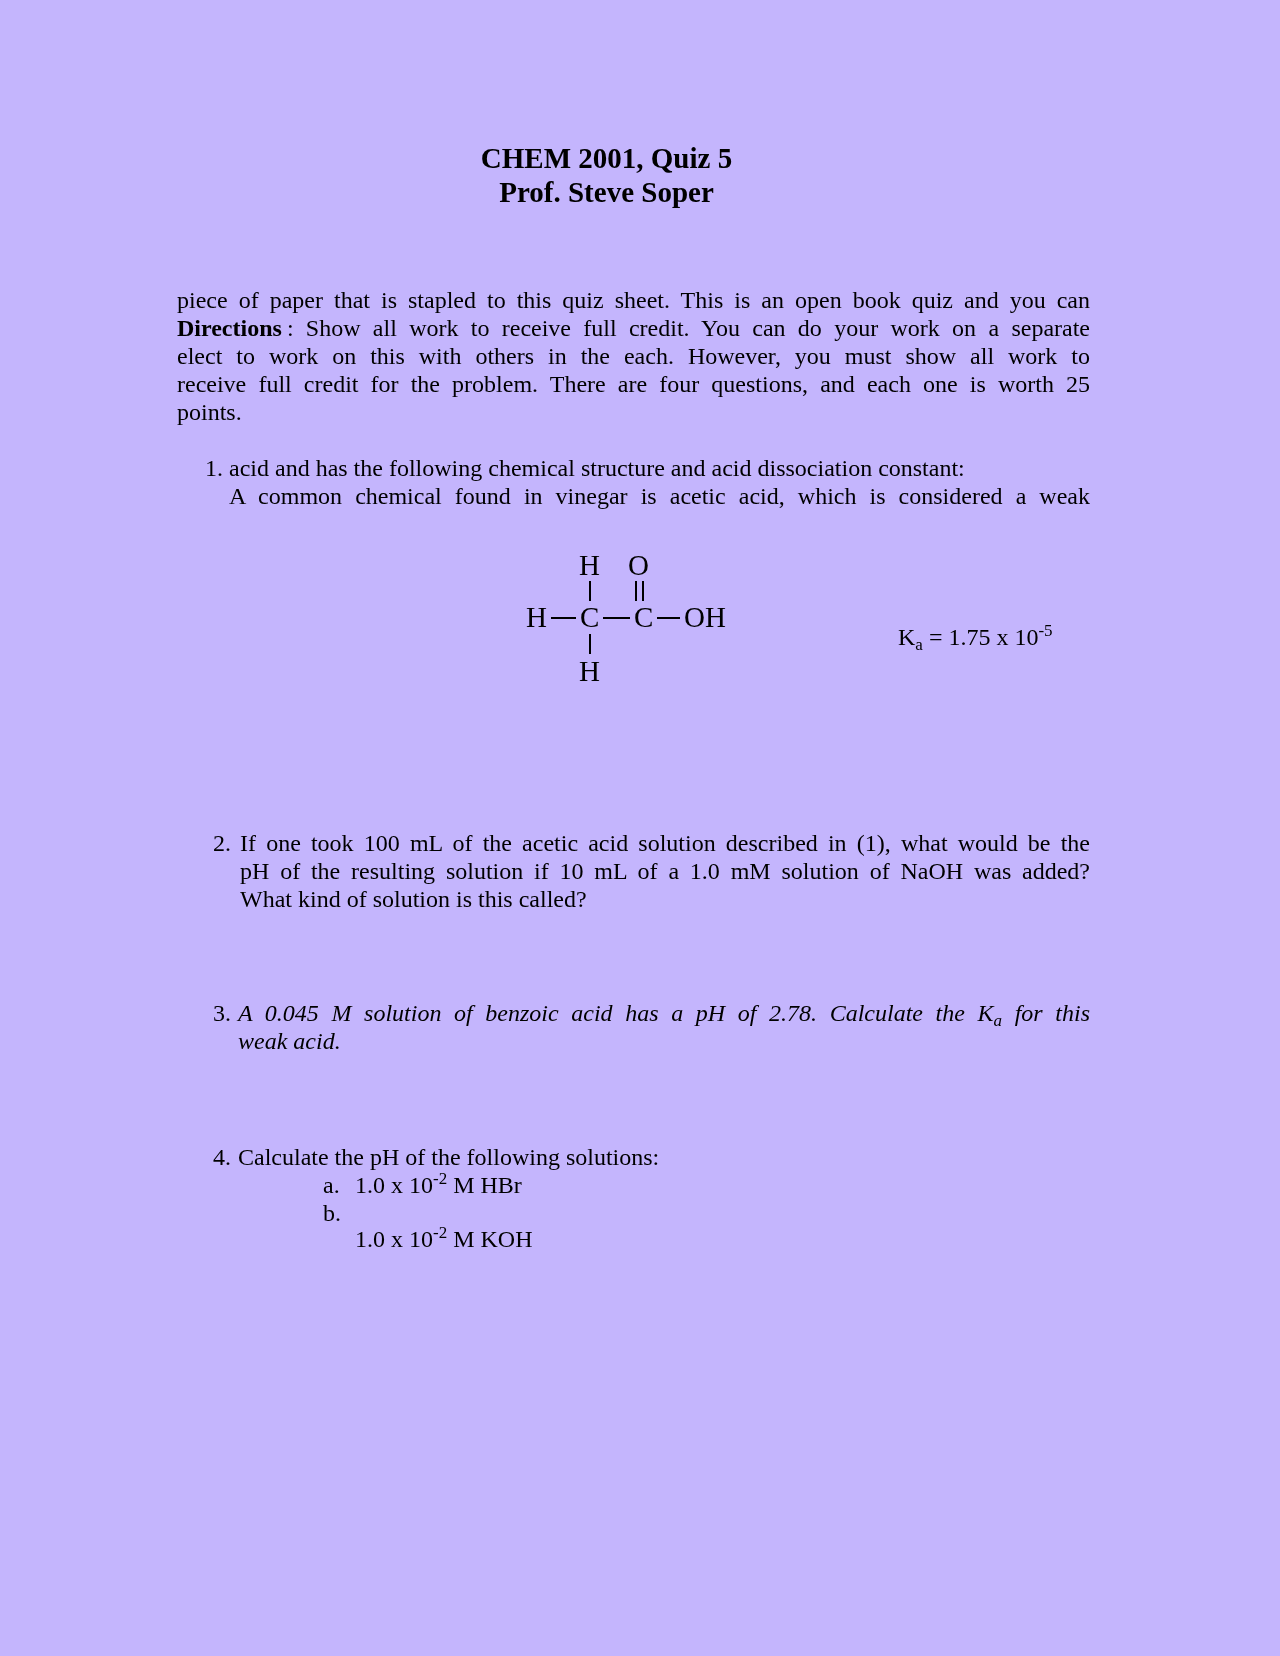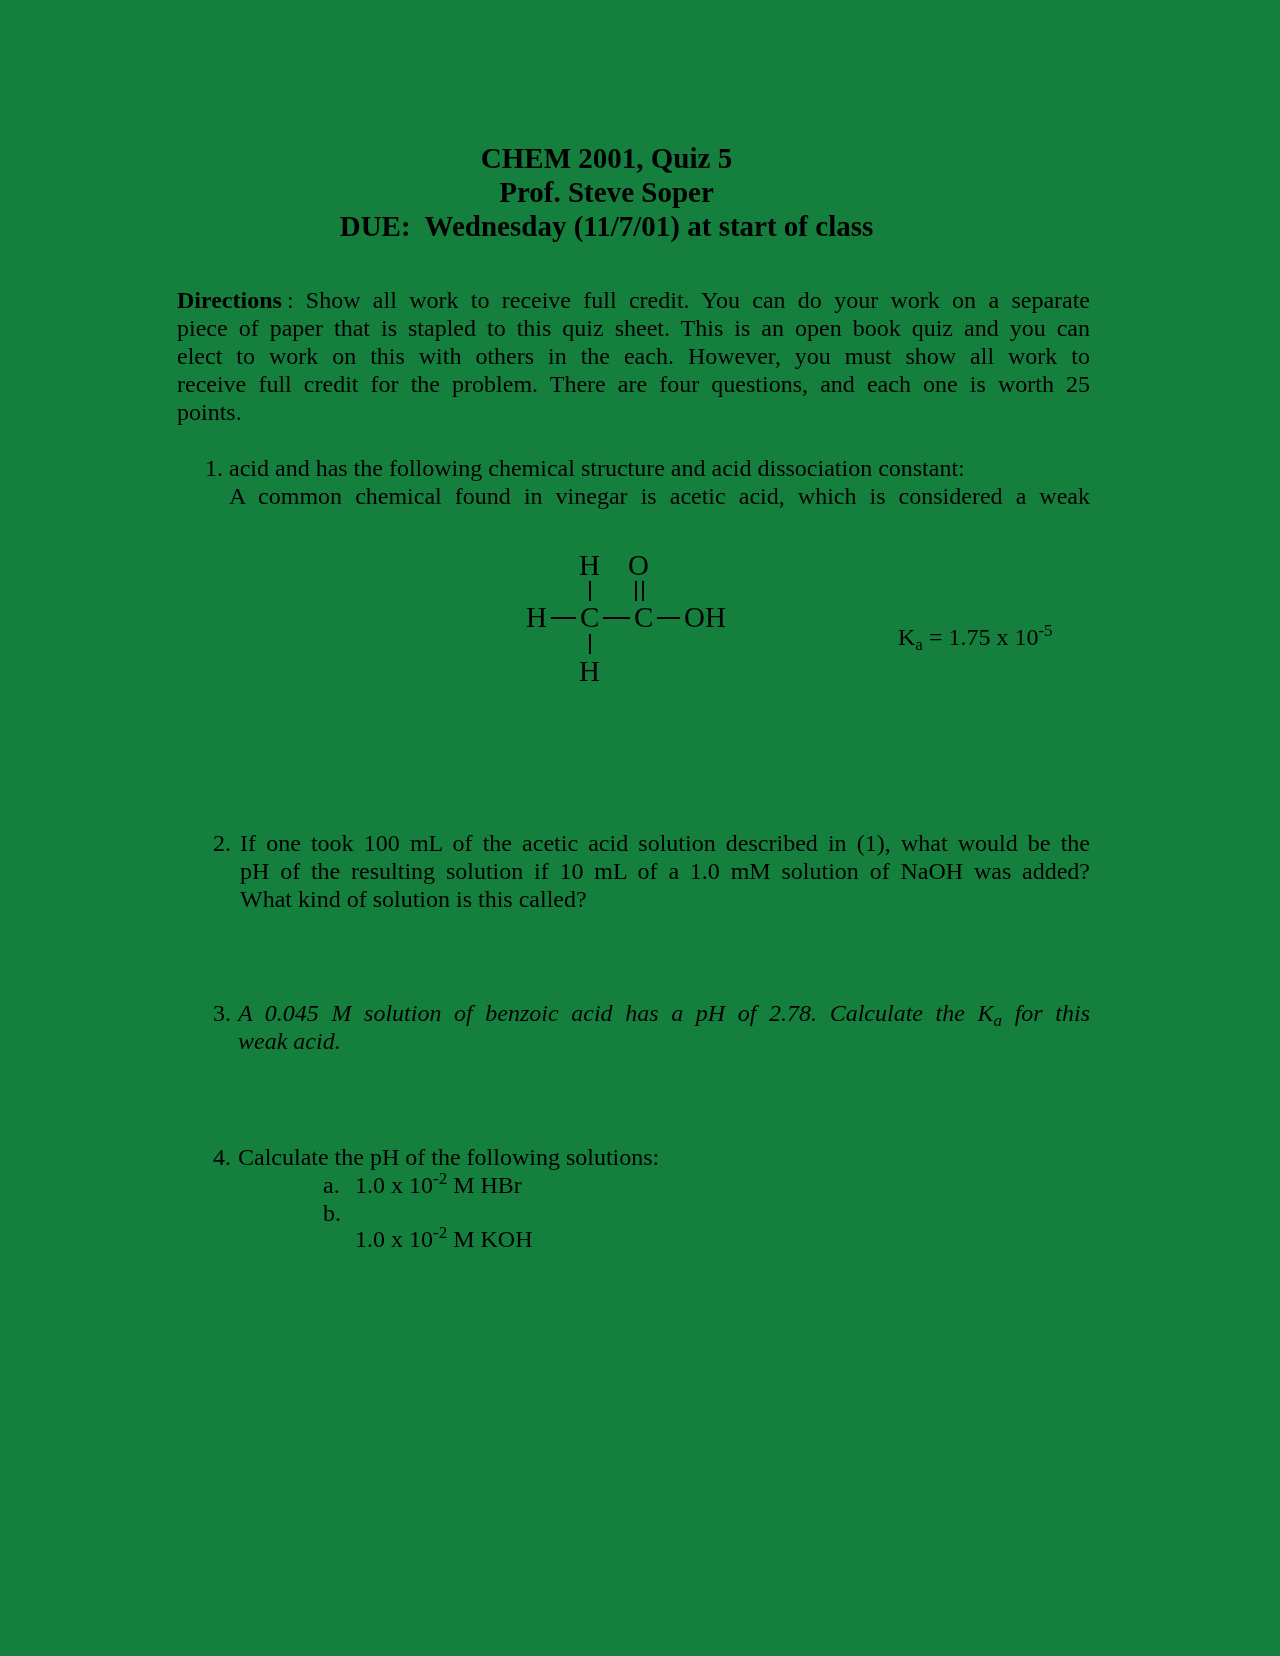--- a/index.html
+++ b/index.html
@@ -5,21 +5,21 @@
   html, body { margin: 0; padding: 0; }
   body {
     background: #e9e9e9;
     font-family: "Liberation Serif", "DejaVu Serif", serif;
     color: #000000;
   }
   .page {
     position: relative;
     width: 1280px;
     height: 1656px;
-    background: #15803d;
+    background: #c4b5fd;
     overflow: hidden;
     font-size: 24px;
   }
   .abs { position: absolute; }
 
   
   .title-block { text-align: center; font-weight: bold; font-size: 29px; }
   .title-line { height: 34px; line-height: 34px; white-space: nowrap; }
 
   
@@ -40,28 +40,27 @@
   .sup { font-size: 17px; position: relative; top: -9px; line-height: 0; }
 </style>
 </head>
 <body>
 
 <div class="page">
 
   <div class="abs title-block" style="left:150px; top:141px; width:913px;">
     <div class="title-line">CHEM 2001, Quiz 5</div>
     <div class="title-line">Prof. Steve Soper</div>
-    <div class="title-line">DUE:&nbsp; Wednesday (11/7/01) at start of class</div>
   </div>
 
   <div class="abs" style="left:177px; top:286px; width:913px;">
+    <div class="line jline">piece of paper that is stapled to this quiz sheet. This is an open book quiz and you can</div>
     <div class="line jline">
       <span class="bold-label">Directions</span><span>: Show all work to receive full credit. You can do your work on a separate</span>
     </div>
-    <div class="line jline">piece of paper that is stapled to this quiz sheet. This is an open book quiz and you can</div>
     <div class="line jline">elect to work on this with others in the each. However, you must show all work to</div>
     <div class="line jline">receive full credit for the problem. There are four questions, and each one is worth 25</div>
     <div class="line">points.</div>
   </div>
 
   <div class="abs qnum" style="left:205px; top:454px;">1.</div>
   <div class="abs" style="left:229px; top:454px; width:861px;">
     <div class="line">acid and has the following chemical structure and acid dissociation constant:</div>
     <div class="line jline">A common chemical found in vinegar is acetic acid, which is considered a weak</div>
   </div>

